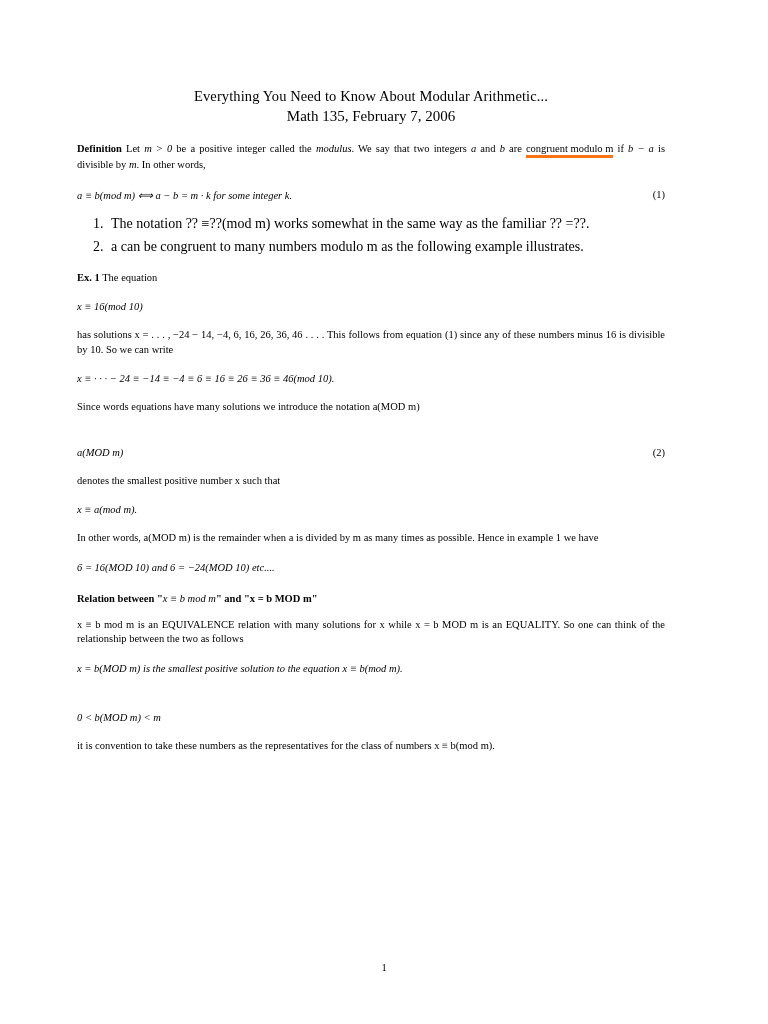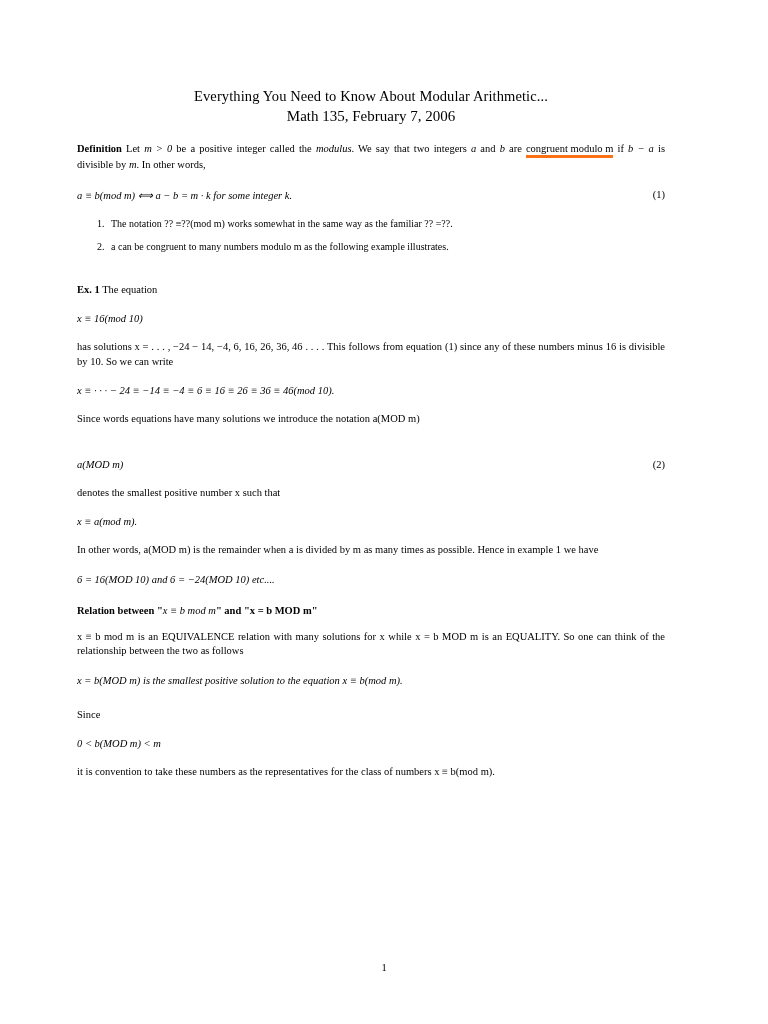--- a/index.html
+++ b/index.html
@@ -63,23 +63,23 @@
     position: absolute;
     right: 0;
     top: 0;
     font-size: 10.5px;
   }
   .note-label {
     font-size: 10.5px;
     margin: 0 0 8px 0;
   }
   ol.notes {
-    margin: 0 0 28px 0;
+    margin: 0 0 16px 0;
     padding-left: 30px;
-    font-size: 10px;
+    font-size: 14px;
     line-height: 14.5px;
   }
   ol.notes li {
     margin-bottom: 9px;
     padding-left: 4px;
   }
   .spacer-sm { height: 6px; }
   .pagenum {
     position: absolute;
     left: 0;
@@ -154,21 +154,20 @@
     <p class="heading-rel"><span class="bold">Relation between "</span><span class="mathit">x ≡ b mod m</span><span class="bold">" and "</span><span class="bold">x = b MOD m</span><span class="bold">"</span></p>
 
     <p class="para">x ≡ b mod m is an EQUIVALENCE relation with many solutions for x while x = b MOD m is an EQUALITY. So one can think of the relationship between the two as follows</p>
 
     <div class="eqline">
       <span class="mathit">x = b(MOD m) is the smallest positive solution to the equation x ≡ b(mod m).</span>
     </div>
 
     <div class="spacer-sm"></div>
 
-    <p class="para">Since</p>
 
     <div class="eqline">
       <span class="mathit">0 &lt; b(MOD m) &lt; m</span>
     </div>
 
     <p class="para">it is convention to take these numbers as the representatives for the class of numbers x ≡ b(mod m).</p>
 
   </div>
 
   <div class="pagenum">1</div>

